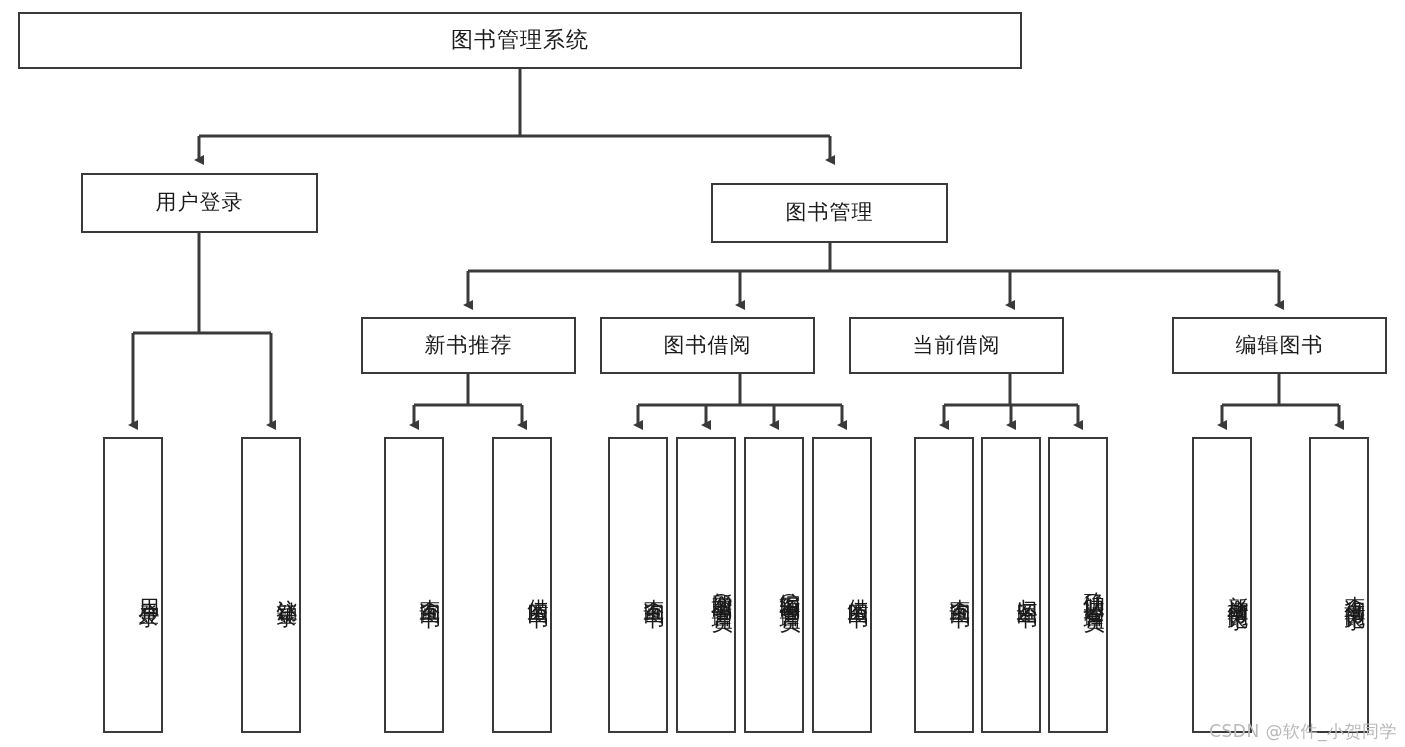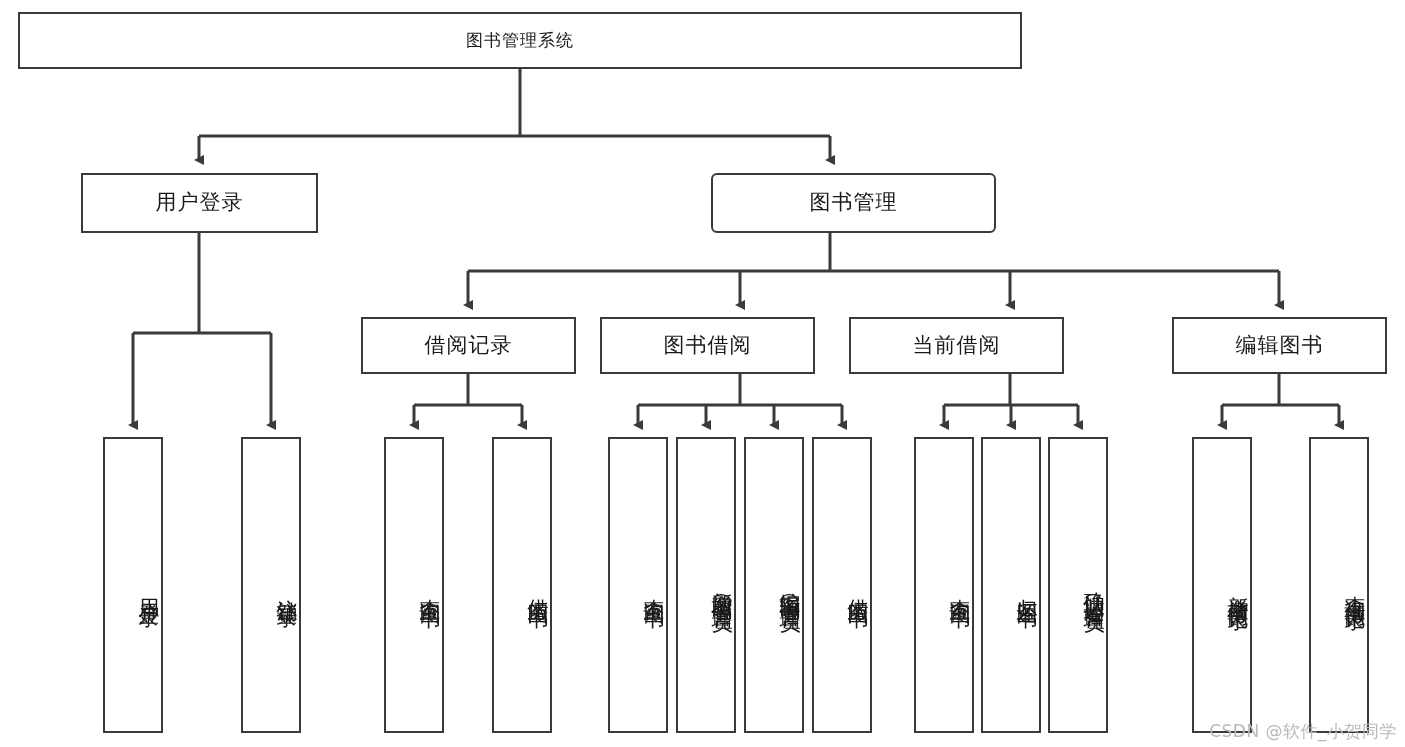--- a/index.html
+++ b/index.html
@@ -32,21 +32,21 @@
     align-items: center;
     justify-content: center;
     color: #1a1a1a;
   }
   .node.horiz {
     font-size: 21px;
     letter-spacing: 1px;
     line-height: 1.2;
   }
   .node.root {
-    font-size: 17px;
+    font-size: 22px;
   }
   .node.vert {
     writing-mode: vertical-rl;
     text-orientation: upright;
     font-size: 21px;
     letter-spacing: 3px;
     align-items: flex-start;
     justify-content: center;
     padding-top: 6px;
     line-height: 1.15;
@@ -123,26 +123,26 @@
     </g>
   </svg>
 
   <div class="node horiz root" style="left:18px; top:12px; width:1004px; height:57px;">
     <span>图书管理系统</span>
   </div>
 
   <div class="node horiz" style="left:81px; top:173px; width:237px; height:60px;">
     <span>用户登录</span>
   </div>
-  <div class="node horiz" style="left:711px; top:173px; width:285px; height:60px;border-radius:6px;">
+  <div class="node horiz" style="left:711px; top:183px; width:237px; height:60px;">
     <span>图书管理</span>
   </div>
 
   <div class="node horiz" style="left:361px; top:317px; width:215px; height:57px;">
-    <span>借阅记录</span>
+    <span>新书推荐</span>
   </div>
   <div class="node horiz" style="left:600px; top:317px; width:215px; height:57px;">
     <span>图书借阅</span>
   </div>
   <div class="node horiz" style="left:849px; top:317px; width:215px; height:57px;">
     <span>当前借阅</span>
   </div>
   <div class="node horiz" style="left:1172px; top:317px; width:215px; height:57px;">
     <span>编辑图书</span>
   </div>

